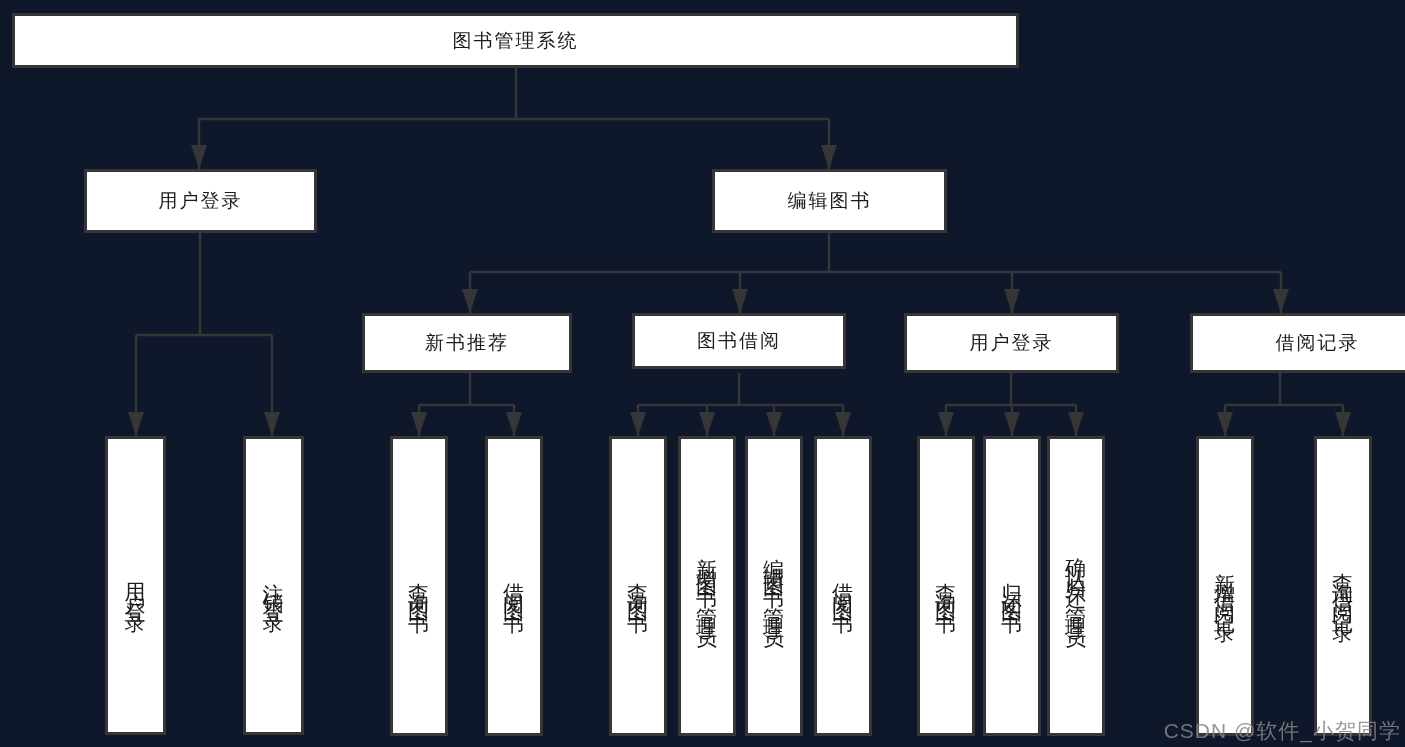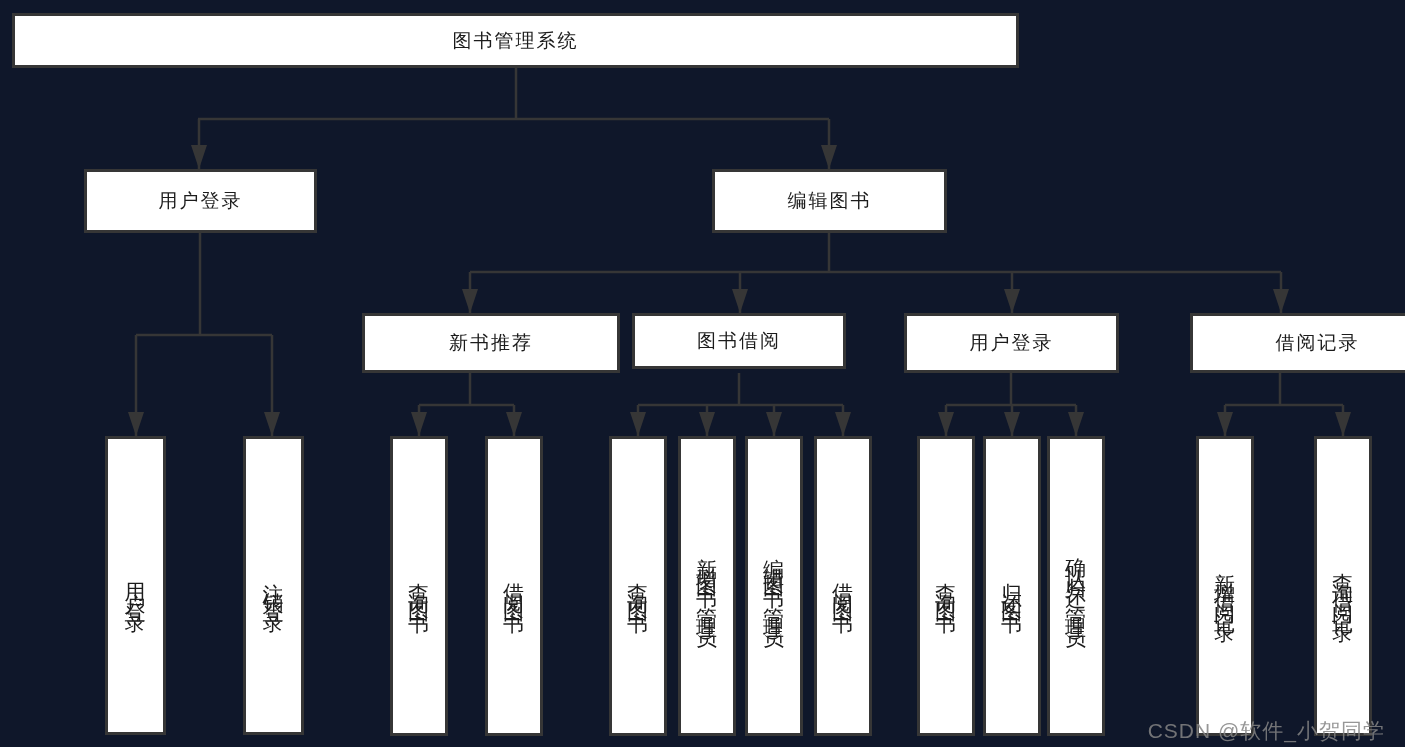--- a/index.html
+++ b/index.html
@@ -4,21 +4,21 @@
 <style>
   html,body{margin:0;padding:0;background:#ffffff;}
   body{font-family:"Liberation Sans","DejaVu Sans",sans-serif;}
   .canvas{position:relative;width:1405px;height:747px;background:#0f172a;overflow:hidden;}
   .wires{position:absolute;left:0;top:0;width:1405px;height:747px;}
   .box{position:absolute;background:#ffffff;border:3px solid #363636;box-sizing:border-box;
        display:flex;align-items:center;justify-content:center;color:#1c1c1c;z-index:2;}
   .box.h{font-size:19px;letter-spacing:2px;white-space:nowrap;}
   .box.v span{writing-mode:vertical-rl;text-orientation:mixed;font-size:21px;
               letter-spacing:10px;line-height:1;}
-  .watermark{position:absolute;right:20px;bottom:2px;font-size:21px;letter-spacing:1px;
+  .watermark{position:absolute;right:4px;bottom:2px;font-size:21px;letter-spacing:1px;
              color:rgba(132,132,132,0.85);z-index:6;white-space:nowrap;}
 </style>
 </head>
 <body>
 
 <div class="canvas">
 
   <svg class="wires" viewBox="0 0 1405 747">
     <defs>
       <marker id="arw" markerUnits="userSpaceOnUse" markerWidth="28" markerHeight="22" refX="24" refY="11" orient="auto">
@@ -67,21 +67,21 @@
     <span>图书管理系统</span>
   </div>
 
   <div class="box h" style="left:84px;top:169px;width:233px;height:64px">
     <span>用户登录</span>
   </div>
   <div class="box h" style="left:712px;top:169px;width:235px;height:64px">
     <span>编辑图书</span>
   </div>
 
-  <div class="box h" style="left:362px;top:313px;width:258px;height:60px">
+  <div class="box h" style="left:362px;top:313px;width:210px;height:60px">
     <span>新书推荐</span>
   </div>
   <div class="box h" style="left:632px;top:313px;width:214px;height:56px">
     <span>图书借阅</span>
   </div>
   <div class="box h" style="left:904px;top:313px;width:215px;height:60px">
     <span>用户登录</span>
   </div>
   <div class="box h" style="left:1190px;top:313px;width:255px;height:60px">
     <span>借阅记录</span>

